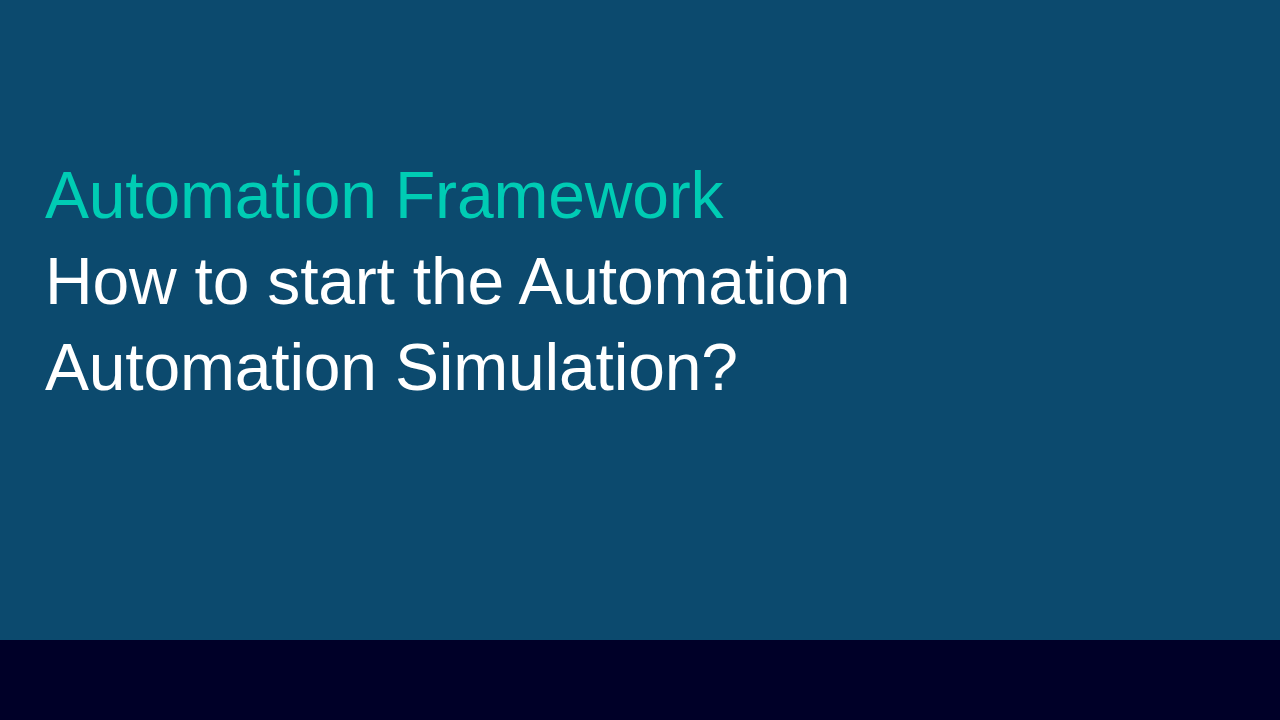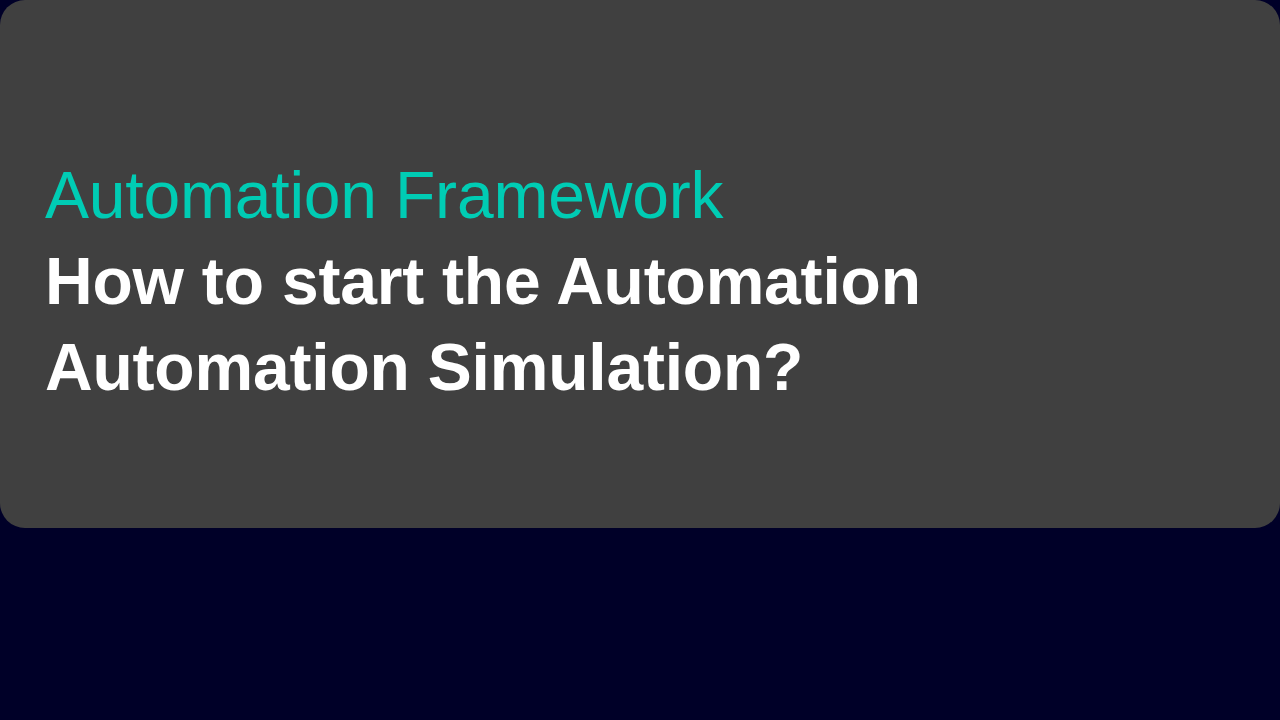--- a/index.html
+++ b/index.html
@@ -13,24 +13,23 @@
     height: 720px;
     overflow: hidden;
     background: #000028;
     font-family: "Liberation Sans", sans-serif;
     -webkit-font-smoothing: antialiased;
   }
 
   .slide {
     position: relative;
     width: 1280px;
-    height: 528px;
-    background: #404040;
+    height: 640px;
+    background: #0c4a6e;
     box-sizing: border-box;
-    border-radius: 25px;
   }
 
   
   .title-block {
     position: absolute;
     left: 45px;
     top: 152px;
     width: 1000px;
   }
 
@@ -41,21 +40,21 @@
     font-weight: 400;
     letter-spacing: -0.2px;
     color: #00CCB4;
     white-space: nowrap;
   }
 
   .main-title {
     margin: 0;
     font-size: 66px;
     line-height: 86px;
-    font-weight: 700;
+    font-weight: 400;
     letter-spacing: -0.2px;
     color: #FFFFFF;
     max-width: 900px;
   }
 
   .main-title .tl {
     display: block;
     white-space: nowrap;
   }
 

